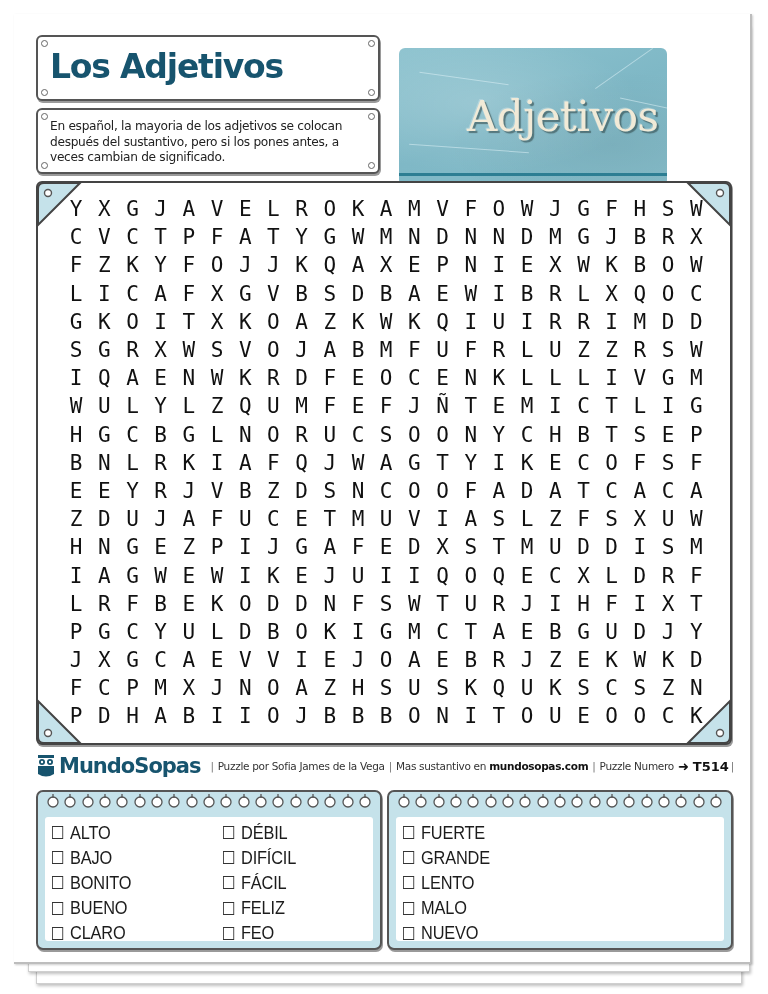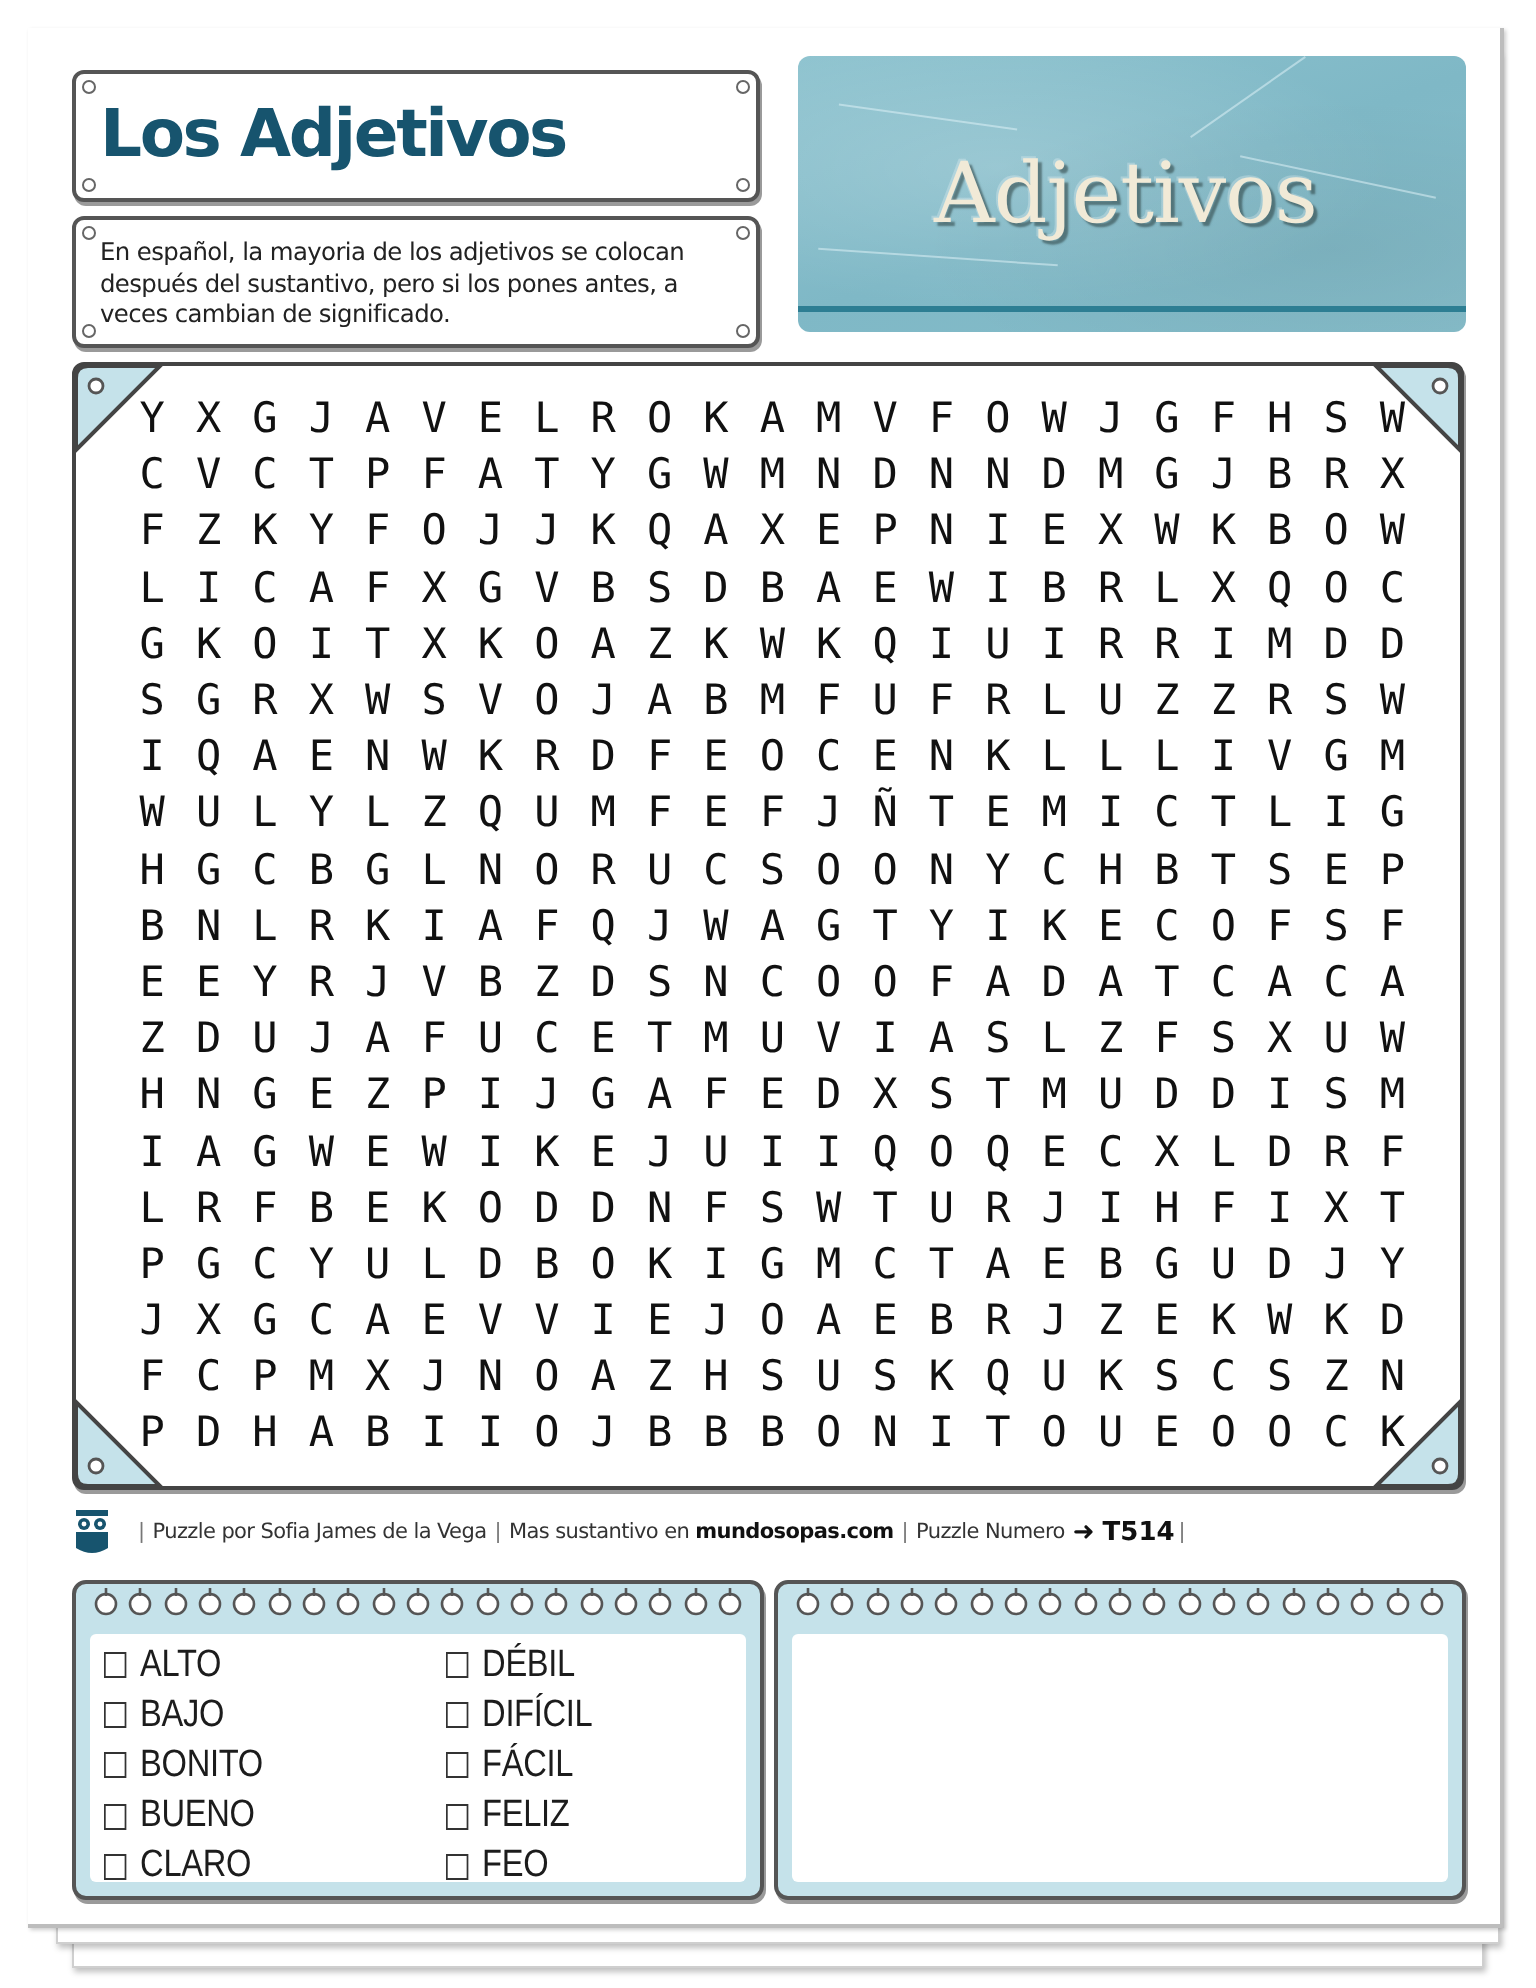--- a/index.html
+++ b/index.html
@@ -22,21 +22,21 @@
   .bolt.bl { left: 3px; bottom: 3px; } .bolt.br { right: 3px; bottom: 3px; }
 
   .title-plaque { left: 36px; top: 35px; width: 344px; height: 66px; }
   .title-text { position: absolute; left: 12px; top: 10px; font-family: "DejaVu Sans", sans-serif; font-weight: bold;
     font-size: 33px; letter-spacing: -1.2px; color: #17546e; }
   .desc-plaque { left: 36px; top: 108px; width: 344px; height: 66px; }
   .desc-text { position: absolute; left: 12px; top: 9px; right: 10px; font-family: "DejaVu Sans", sans-serif;
     font-size: 12.2px; line-height: 15.5px; color: #222; letter-spacing: -0.3px; }
 
   
-  .hero { position: absolute; left: 399px; top: 28px; width: 334px; height: 138px; border-radius: 6px;
+  .hero { position: absolute; left: 399px; top: 48px; width: 268px; height: 138px; border-radius: 6px;
     background:
       radial-gradient(ellipse at 30% 40%, rgba(255,255,255,0.18), rgba(255,255,255,0) 60%),
       radial-gradient(ellipse at 80% 70%, rgba(0,0,0,0.06), rgba(0,0,0,0) 55%),
       linear-gradient(160deg, #8ec3cf 0%, #7fb8c6 50%, #86bdca 100%);
     overflow: hidden; }
   .hero .crack { position: absolute; border-top: 1px solid rgba(220,240,245,0.55); }
   .hero-text { position: absolute; left: 68px; top: 44px; font-family: "DejaVu Serif", serif; font-size: 42px;
     color: #f1ead7; letter-spacing: -0.5px;
     text-shadow: 2px 2px 1px rgba(40,60,60,0.55), -1px -1px 0 rgba(255,255,255,0.25); }
   .hero-line { position: absolute; left: 0; right: 0; top: 125px; height: 3px; background: #2d7e93; }
@@ -577,20 +577,21 @@
 
 <div class="footer">
   <svg class="owl" viewBox="0 0 20 24">
     <rect x="2" y="1" width="16" height="3" fill="#17546e"></rect>
     <circle cx="6" cy="8" r="3" fill="#17546e"></circle>
       <circle cx="14" cy="8" r="3" fill="#17546e"></circle>
     <circle cx="6" cy="8" r="1.2" fill="#fff"></circle>
       <circle cx="14" cy="8" r="1.2" fill="#fff"></circle>
     <path d="M2,12 L18,12 L18,20 Q10,25 2,20 Z" fill="#17546e"></path>
   </svg>
+  <span class="brand">MundoSopas</span>
   <span class="meta">
     <span class="sep">|</span><span>Puzzle por Sofia James de la Vega</span><span class="sep">|</span><span>Mas sustantivo en</span> <b>mundosopas.com</b><span class="sep">|</span><span>Puzzle Numero</span>
   </span>
   <span class="puznum">➜</span>
   <span class="puznum">T514</span>
   <span class="meta" style="margin-left:2px;color:#777;">|</span>
 </div>
 
 <div class="notebook nb-left">
   <div class="rings">
@@ -795,15 +796,37 @@
           <circle cx="7" cy="9" r="5" fill="#fff" stroke="#555" stroke-width="1.3"></circle>
           <path d="M7,1 L7,5" stroke="#555" stroke-width="1.3"></path>
         </svg></span>
       <span><svg viewBox="0 0 14 15" class="ring">
           <circle cx="7" cy="9" r="5" fill="#fff" stroke="#555" stroke-width="1.3"></circle>
           <path d="M7,1 L7,5" stroke="#555" stroke-width="1.3"></path>
         </svg></span>
     </div>
   <div class="nb-inner">
     <div class="wcols">
+      <div class="wcol">
+        <div class="witem">
+            <span class="cbox"></span>
+            <span>FUERTE</span>
+          </div>
+        <div class="witem">
+            <span class="cbox"></span>
+            <span>GRANDE</span>
+          </div>
+        <div class="witem">
+            <span class="cbox"></span>
+            <span>LENTO</span>
+          </div>
+        <div class="witem">
+            <span class="cbox"></span>
+            <span>MALO</span>
+          </div>
+        <div class="witem">
+            <span class="cbox"></span>
+            <span>NUEVO</span>
+          </div>
+      </div>
     </div>
   </div>
 </div>
 
 </body></html>

